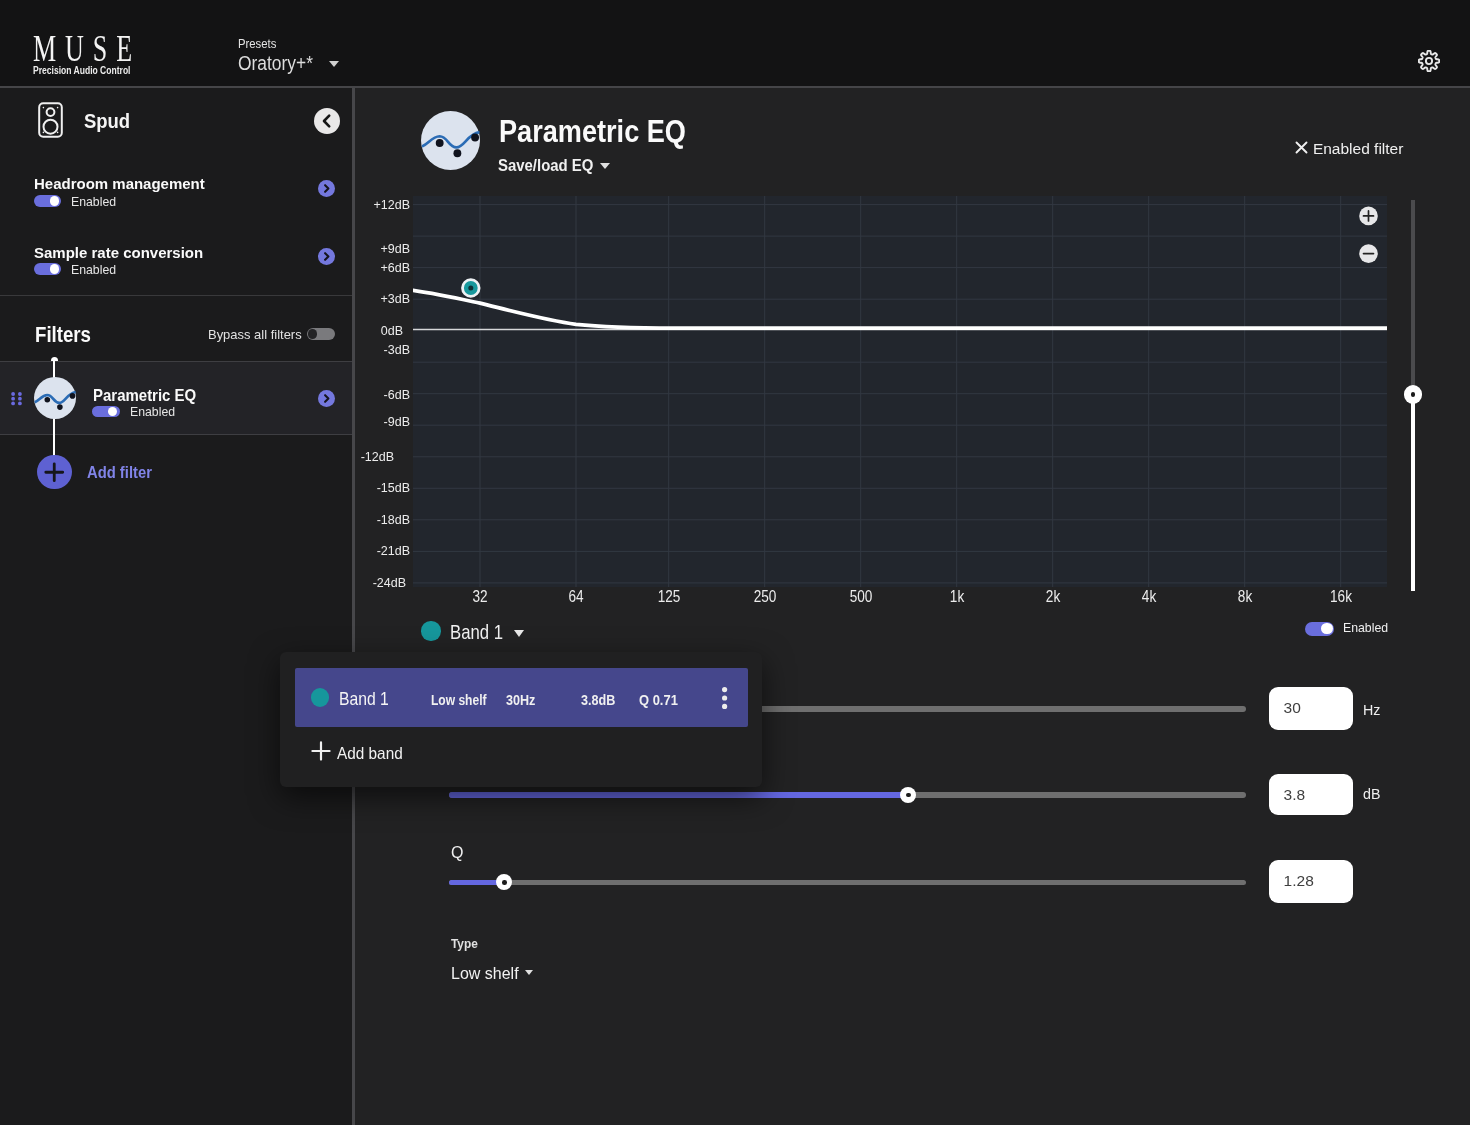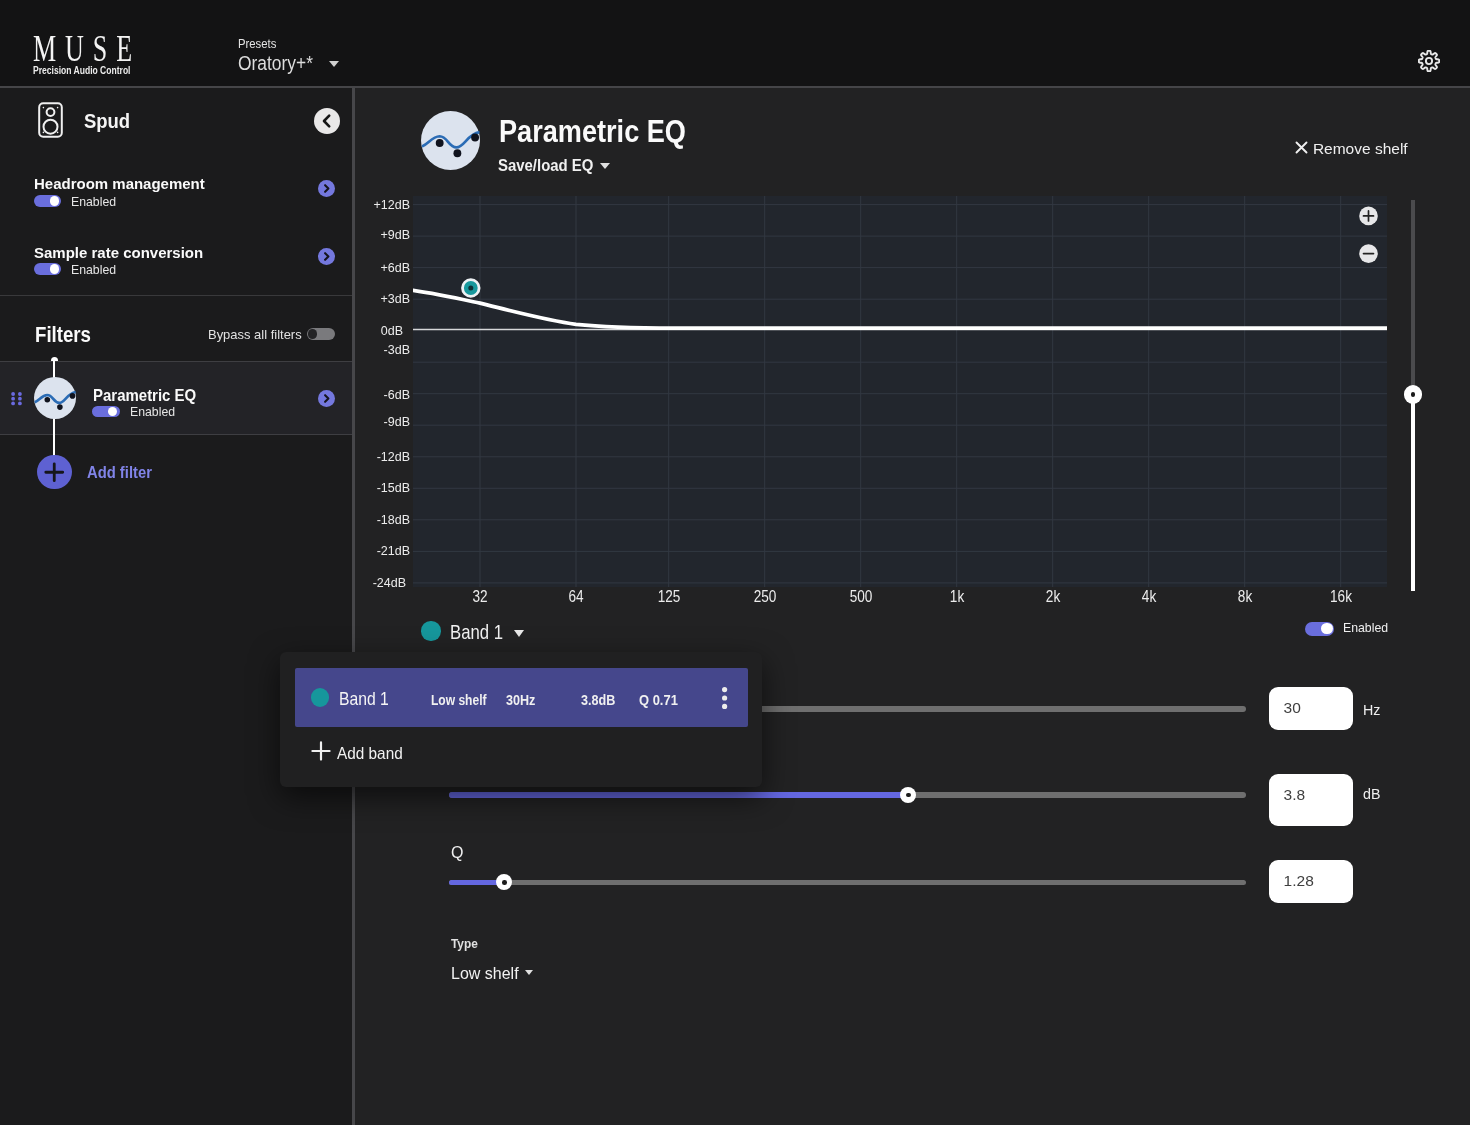--- a/index.html
+++ b/index.html
@@ -111,21 +111,21 @@
 <circle cx="19" cy="32.5" r="4" fill="#10131e"></circle>
 <circle cx="37" cy="43" r="4" fill="#10131e"></circle>
 <circle cx="55" cy="27" r="4" fill="#10131e"></circle>
 </svg>
 <div class="abs sx" style="left:498.6px;top:113.9px;color:#fafafa;font-size:31px;font-weight:bold;transform:scaleX(0.875)">Parametric EQ</div>
 <div class="abs sx" style="left:497.9px;top:155.8px;color:#f0f0f0;font-size:16.5px;font-weight:bold;transform:scaleX(0.905)">Save/load EQ</div>
 <div class="abs" style="left:600px;top:162.7px;width:0;height:0;border-left:5.4px solid transparent;border-right:5.4px solid transparent;border-top:6.4px solid #e0e0e0"></div>
 <svg class="abs" style="left:1295.2px;top:140.5px" width="13" height="13" viewBox="0 0 13 13" stroke="#f0f0f0" stroke-width="1.9" stroke-linecap="round">
     <path d="M1.5 1.5 L11.5 11.5 M11.5 1.5 L1.5 11.5"></path>
   </svg>
-<div class="abs sx" style="left:1312.9px;top:140.2px;color:#f0f0f0;font-size:15.5px">Remove shelf</div>
+<div class="abs sx" style="left:1312.9px;top:140.2px;color:#f0f0f0;font-size:15.5px">Enabled filter</div>
 
 <svg class="abs" style="left:413px;top:196px" width="974" height="391" viewBox="0 0 974 391">
 <rect x="0" y="0" width="974" height="391" fill="#22262d"></rect>
 <g stroke="#323842" stroke-width="1">
 <line x1="0" y1="8.6" x2="974" y2="8.6"></line>
       <line x1="0" y1="40.1" x2="974" y2="40.1"></line>
       <line x1="0" y1="71.6" x2="974" y2="71.6"></line>
       <line x1="0" y1="103.2" x2="974" y2="103.2"></line>
 <line x1="0" y1="166.2" x2="974" y2="166.2"></line>
       <line x1="0" y1="197.7" x2="974" y2="197.7"></line>
@@ -151,28 +151,28 @@
 <circle cx="57.8" cy="92" r="8.3" fill="#17989d" stroke="#edf1f4" stroke-width="2.8"></circle>
 <circle cx="57.8" cy="92" r="2.5" fill="#0e2f35"></circle>
 <circle cx="955.5" cy="19.9" r="9.3" fill="#e7e7e9"></circle>
 <path d="M955.5 14.9 V24.9 M950.5 19.9 H960.5" stroke="#232323" stroke-width="1.7" stroke-linecap="round"></path>
 <circle cx="955.5" cy="57.6" r="9.3" fill="#e7e7e9"></circle>
 <path d="M950.5 57.6 H960.5" stroke="#232323" stroke-width="1.7" stroke-linecap="round"></path>
 </svg>
 
 <div class="abs" style="left:300px;top:196px;width:110px;font-size:12.5px;color:#ececec">
 <div class="abs" style="right:0;top:1.6px">+12dB</div>
-<div class="abs" style="right:0;top:32px">+9dB</div>
+<div class="abs" style="right:0;top:46px">+9dB</div>
 <div class="abs" style="right:0;top:64.6px">+6dB</div>
 <div class="abs" style="right:0;top:96.2px">+3dB</div>
 <div class="abs" style="right:7px;top:127.7px">0dB</div>
 <div class="abs" style="right:0;top:147px">-3dB</div>
 <div class="abs" style="right:0;top:192px">-6dB</div>
 <div class="abs" style="right:0;top:219px">-9dB</div>
-<div class="abs" style="right:0;top:253.8px">-12dB</div>
+<div class="abs" style="right:16px;top:253.8px">-12dB</div>
 <div class="abs" style="right:0;top:285.3px">-15dB</div>
 <div class="abs" style="right:0;top:316.8px">-18dB</div>
 <div class="abs" style="right:0;top:348.4px">-21dB</div>
 <div class="abs" style="right:4px;top:379.9px">-24dB</div>
 </div>
 
 <div class="abs" style="left:0;top:587.5px;font-size:16px;color:#ececec">
 <div class="abs" style="left:450px;width:60px;text-align:center;transform:scaleX(0.85)">32</div>
 <div class="abs" style="left:546px;width:60px;text-align:center;transform:scaleX(0.85)">64</div>
 <div class="abs" style="left:638.7px;width:60px;text-align:center;transform:scaleX(0.85)">125</div>
@@ -204,21 +204,21 @@
 <div class="abs" style="left:900.2px;top:786.8px;width:16.3px;height:16.3px;border-radius:50%;background:#fff"></div>
 <div class="abs" style="left:906.1px;top:792.7px;width:4.6px;height:4.6px;border-radius:50%;background:#1c1c1c"></div>
 <div class="abs sx" style="left:451px;top:844px;color:#f0f0f0;font-size:16px">Q</div>
 <div class="abs" style="left:448.5px;top:879.5px;width:797.5px;height:5.5px;background:#6f6f6f;border-radius:3px"></div>
 <div class="abs" style="left:448.5px;top:879.5px;width:56px;height:5.5px;background:#6467e0;border-radius:3px"></div>
 <div class="abs" style="left:496.2px;top:874.1px;width:16.3px;height:16.3px;border-radius:50%;background:#fff"></div>
 <div class="abs" style="left:502.1px;top:880px;width:4.6px;height:4.6px;border-radius:50%;background:#1c1c1c"></div>
 
 <div class="abs" style="left:1269.3px;top:687.4px;width:83.8px;height:42.9px;background:#fff;border-radius:9px;color:#3f3f3f;font-size:15.5px;line-height:42.9px;padding-left:14.3px">30</div>
 <div class="abs sx" style="left:1362.5px;top:701px;color:#eeeeee;font-size:15.5px;transform:scaleX(0.92)">Hz</div>
-<div class="abs" style="left:1269.3px;top:773.5px;width:83.8px;height:52px;background:#fff;border-radius:9px;color:#3f3f3f;font-size:15.5px;line-height:42.9px;padding-left:14.3px">3.8</div>
+<div class="abs" style="left:1269.3px;top:773.5px;width:83.8px;height:41px;background:#fff;border-radius:9px;color:#3f3f3f;font-size:15.5px;line-height:42.9px;padding-left:14.3px">3.8</div>
 <div class="abs sx" style="left:1362.5px;top:784.6px;color:#eeeeee;font-size:15.5px;transform:scaleX(0.92)">dB</div>
 <div class="abs" style="left:1269.3px;top:860px;width:83.8px;height:42.9px;background:#fff;border-radius:9px;color:#3f3f3f;font-size:15.5px;line-height:42.9px;padding-left:14.3px">1.28</div>
 
 <div class="abs sx" style="left:451px;top:937px;color:#e0e0e0;font-size:12.5px;font-weight:bold;transform:scaleX(0.95)">Type</div>
 <div class="abs sx" style="left:451px;top:963.7px;color:#f2f2f2;font-size:16.5px;transform:scaleX(0.97)">Low shelf</div>
 <div class="abs" style="left:524.9px;top:969.7px;width:0;height:0;border-left:4.9px solid transparent;border-right:4.9px solid transparent;border-top:5.7px solid #e0e0e0"></div>
 
 <div class="abs" style="left:280px;top:652px;width:482px;height:135px;background:#202021;border-radius:6px;box-shadow:0 10px 30px rgba(0,0,0,0.6)"></div>
 <div class="abs" style="left:295px;top:668.3px;width:453.3px;height:58.4px;background:#45478c;border-radius:2px"></div>
 <div class="abs" style="left:310.7px;top:688.3px;width:18.4px;height:18.4px;border-radius:50%;background:#16979c"></div>

